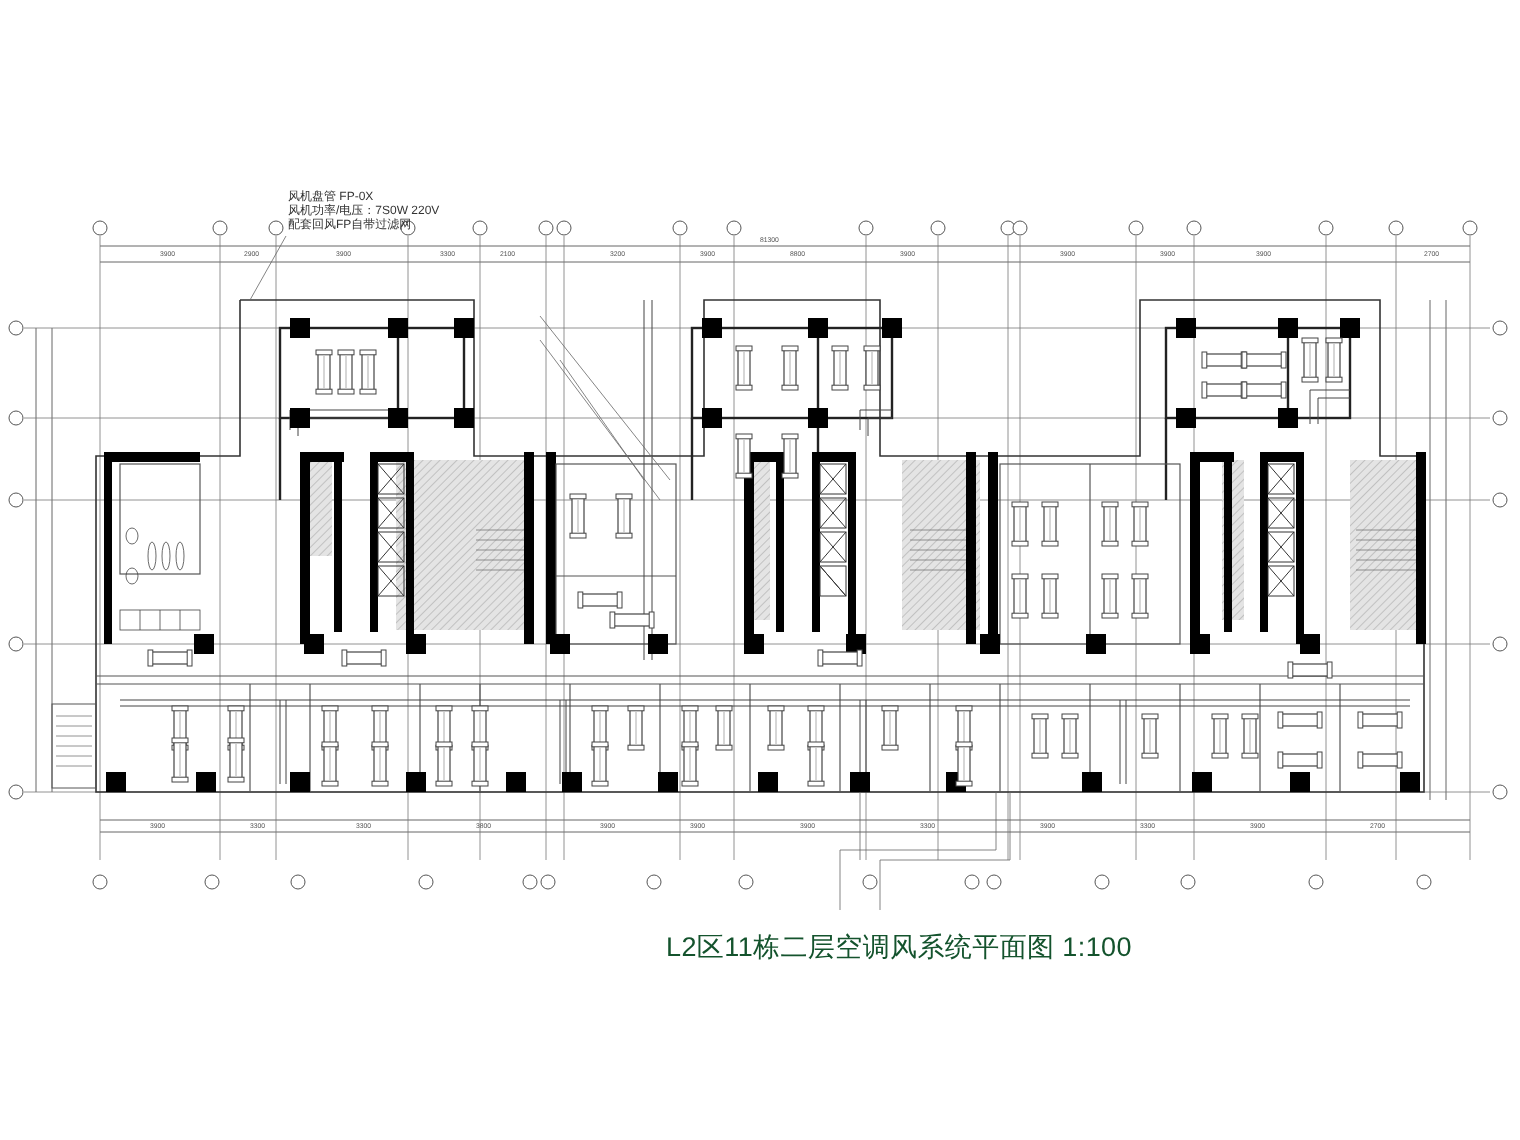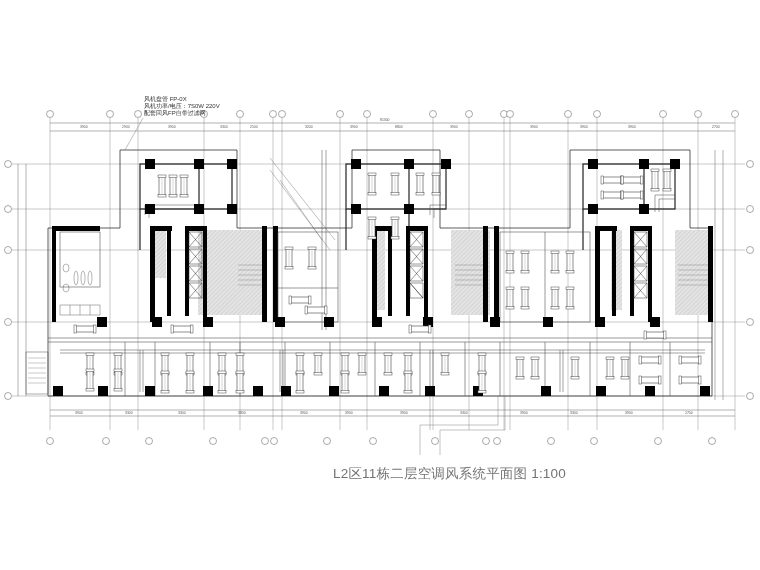--- a/index.html
+++ b/index.html
@@ -2,21 +2,21 @@
 <html><head>
 <meta charset="utf-8">
 <style>
   html,body{margin:0;padding:0;background:#ffffff;}
   body{width:760px;height:570px;position:relative;overflow:hidden;font-family:"Liberation Sans",sans-serif;}
   #drawing{position:absolute;left:0;top:0;width:760px;height:570px;}
   .note{position:absolute;font-family:"Liberation Sans",sans-serif;color:#333;line-height:1;white-space:nowrap;}
   .n1{left:144px;top:96px;font-size:6px;}
   .n2{left:144px;top:103px;font-size:6px;}
   .n3{left:144px;top:110px;font-size:6px;}
-  #title{position:absolute;left:333px;top:465px;font-size:13.5px;color:#737373;letter-spacing:0.2px;white-space:nowrap;}
+  #title{position:absolute;left:333px;top:465px;font-size:13.5px;color:#14532d;letter-spacing:0.2px;white-space:nowrap;}
   .tiny{font-family:"Liberation Sans",sans-serif;font-size:3.4px;fill:#555;}
 </style>
 </head>
 <body>
 
 <svg id="drawing" viewBox="0 0 760 570" xmlns="http://www.w3.org/2000/svg">
   <defs>
     <pattern id="hatch" width="3" height="3" patternUnits="userSpaceOnUse" patternTransform="rotate(45)">
       <rect width="3" height="3" fill="#e4e4e4"></rect>
       <line x1="0" y1="0" x2="0" y2="3" stroke="#aaa" stroke-width="0.6"></line>

